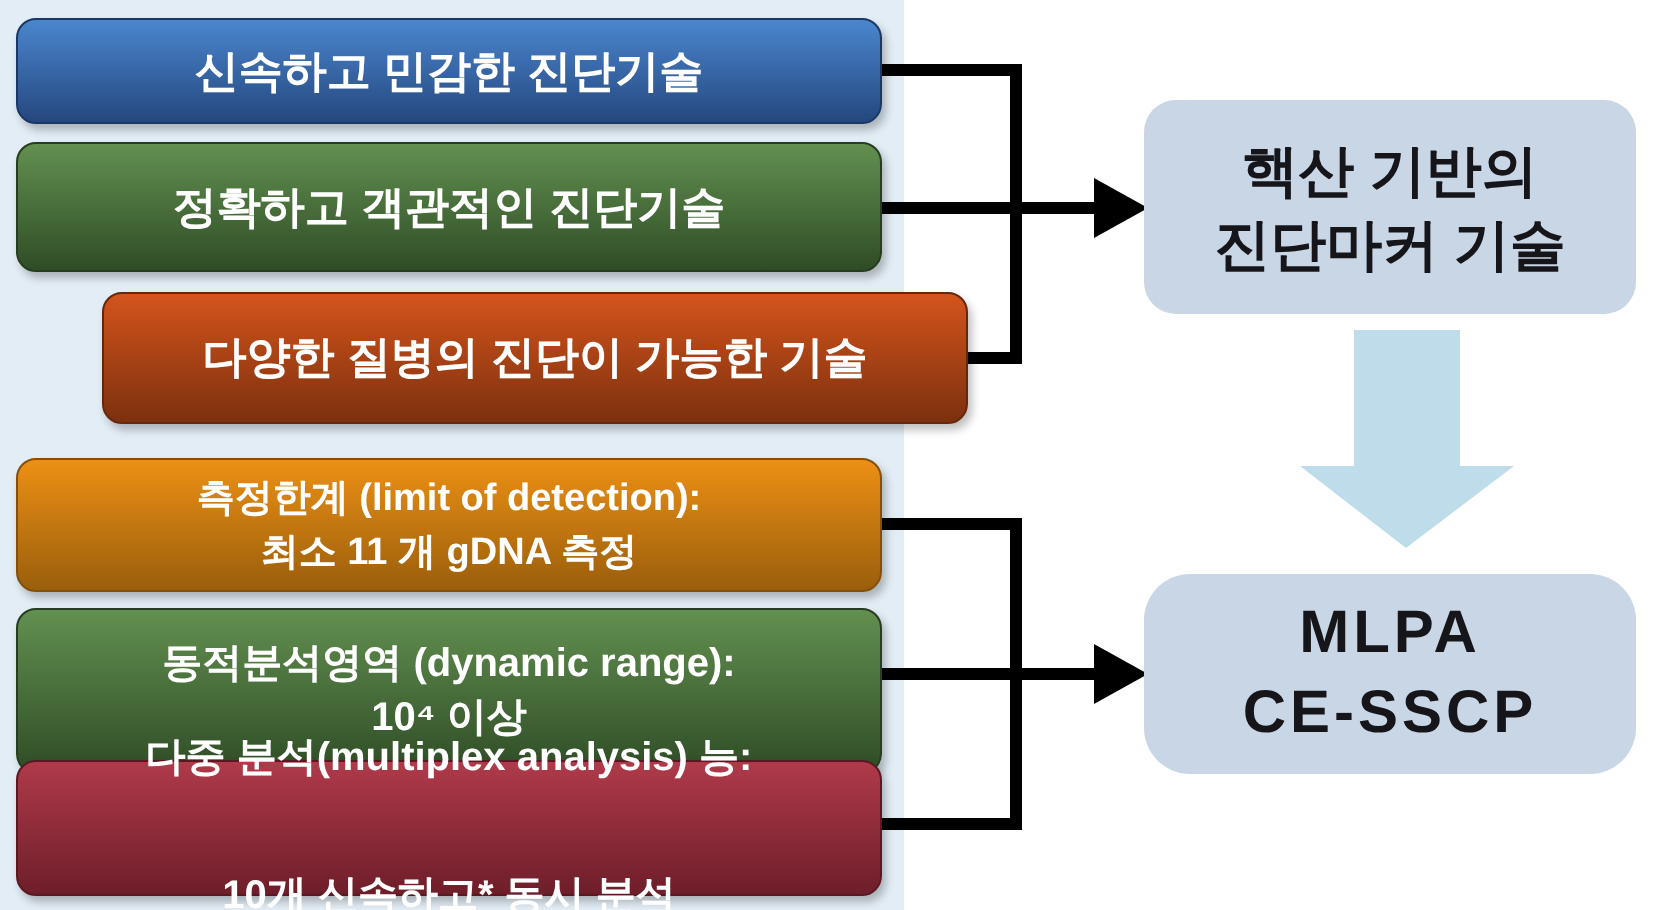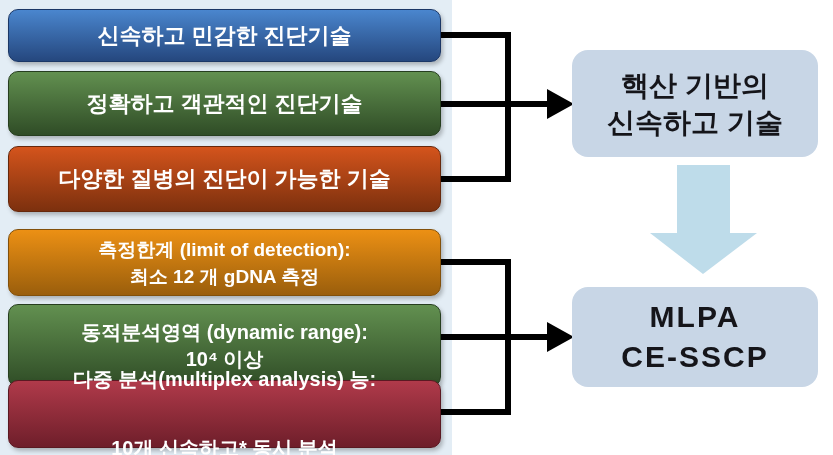--- a/index.html
+++ b/index.html
@@ -82,42 +82,42 @@
   </svg>
 
   <div class="fbox b1" style="background: linear-gradient(rgb(74, 134, 206), rgb(37, 71, 126)); border-color: rgb(27, 55, 102); align-items: center;">
     <span class="line">신속하고 민감한 진단기술</span>
   </div>
 
   <div class="fbox b2" style="background: linear-gradient(rgb(98, 144, 80), rgb(47, 76, 38)); border-color: rgb(38, 62, 31);">
     <span class="line">정확하고 객관적인 진단기술</span>
   </div>
 
-  <div class="fbox b3" style="background: linear-gradient(rgb(212, 84, 28), rgb(124, 48, 14)); border-color: rgb(102, 40, 12);">
+  <div class="fbox b3" style="background: linear-gradient(rgb(212, 84, 28), rgb(124, 48, 14)); border-color: rgb(102, 40, 12); margin-left: 43px;">
     <span class="line">다양한 질병의 진단이 가능한 기술</span>
   </div>
 
   <div class="fbox b4" style="background: linear-gradient(rgb(236, 144, 20), rgb(154, 94, 12)); border-color: rgb(130, 80, 10);">
     <span class="line">측정한계 (limit of detection):</span>
-    <span class="line">최소 12 개 gDNA 측정</span>
+    <span class="line">최소 11 개 gDNA 측정</span>
   </div>
 
   <div class="fbox b5" style="background: linear-gradient(rgb(98, 144, 80), rgb(47, 76, 38)); border-color: rgb(38, 62, 31);">
     <span class="line">동적분석영역 (dynamic range):</span>
     <span class="line">10⁴ 이상</span>
   </div>
 
   <div class="fbox b6" style="background: linear-gradient(rgb(176, 58, 74), rgb(110, 30, 42)); border-color: rgb(90, 25, 34);">
     <span class="line">다중 분석(multiplex analysis) 능:</span>
     <span class="line">10개 신속하고* 동시 분석</span>
   </div>
 
   <div class="rbox r1" style="background: rgb(200, 214, 230); color: rgb(21, 21, 26);">
     <span class="line">핵산 기반의</span>
-    <span class="line">신속하고 기술</span>
+    <span class="line">진단마커 기술</span>
   </div>
 
-  <div class="rbox r2" style="background: rgb(200, 214, 230); color: rgb(21, 21, 26);">
+  <div class="rbox r2" style="background: rgb(200, 214, 230); color: rgb(21, 21, 26); border-radius: 23px;">
     <span class="line">MLPA</span>
     <span class="line">CE-SSCP</span>
   </div>
 
 </div>
 
 </body></html>

